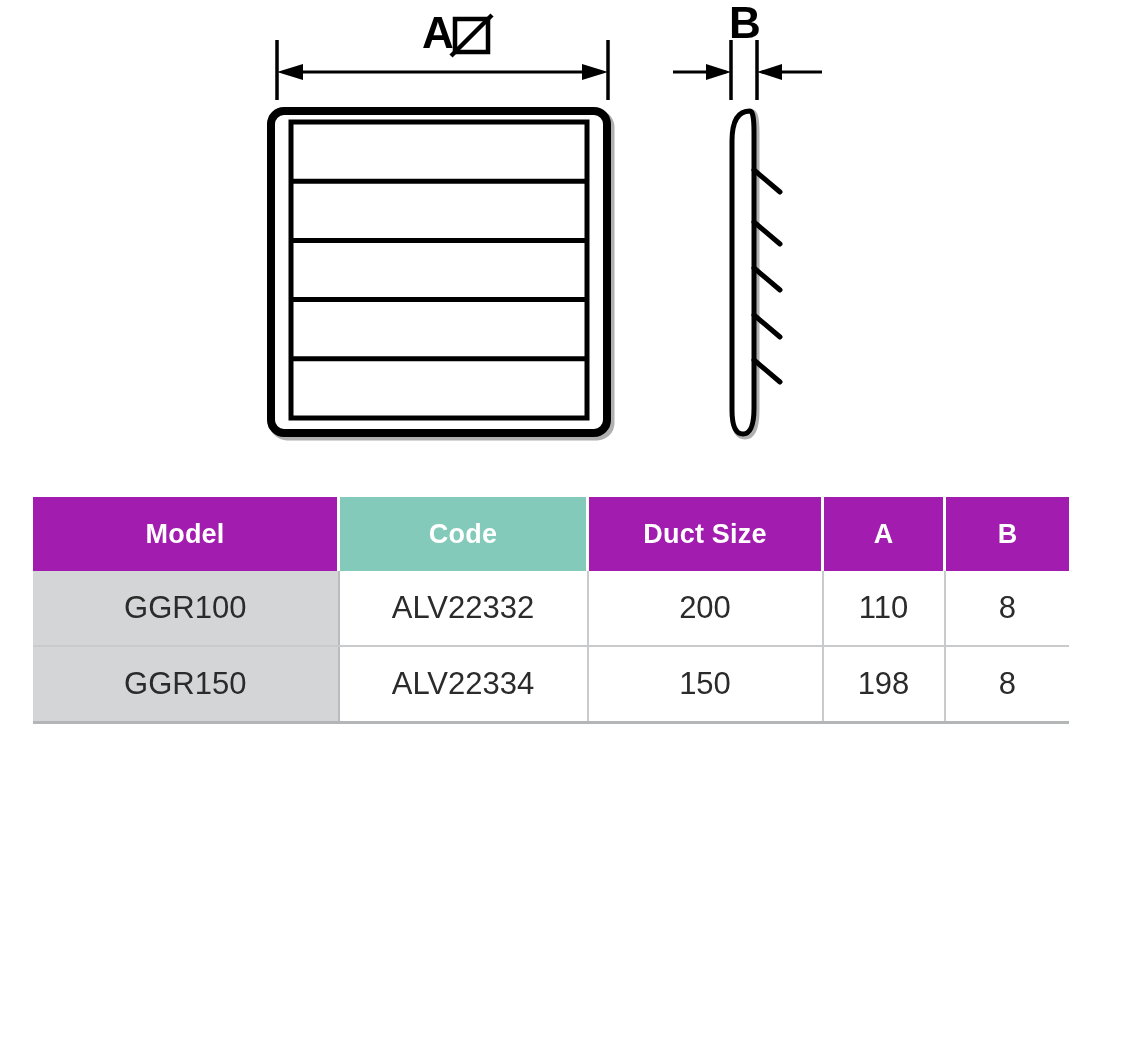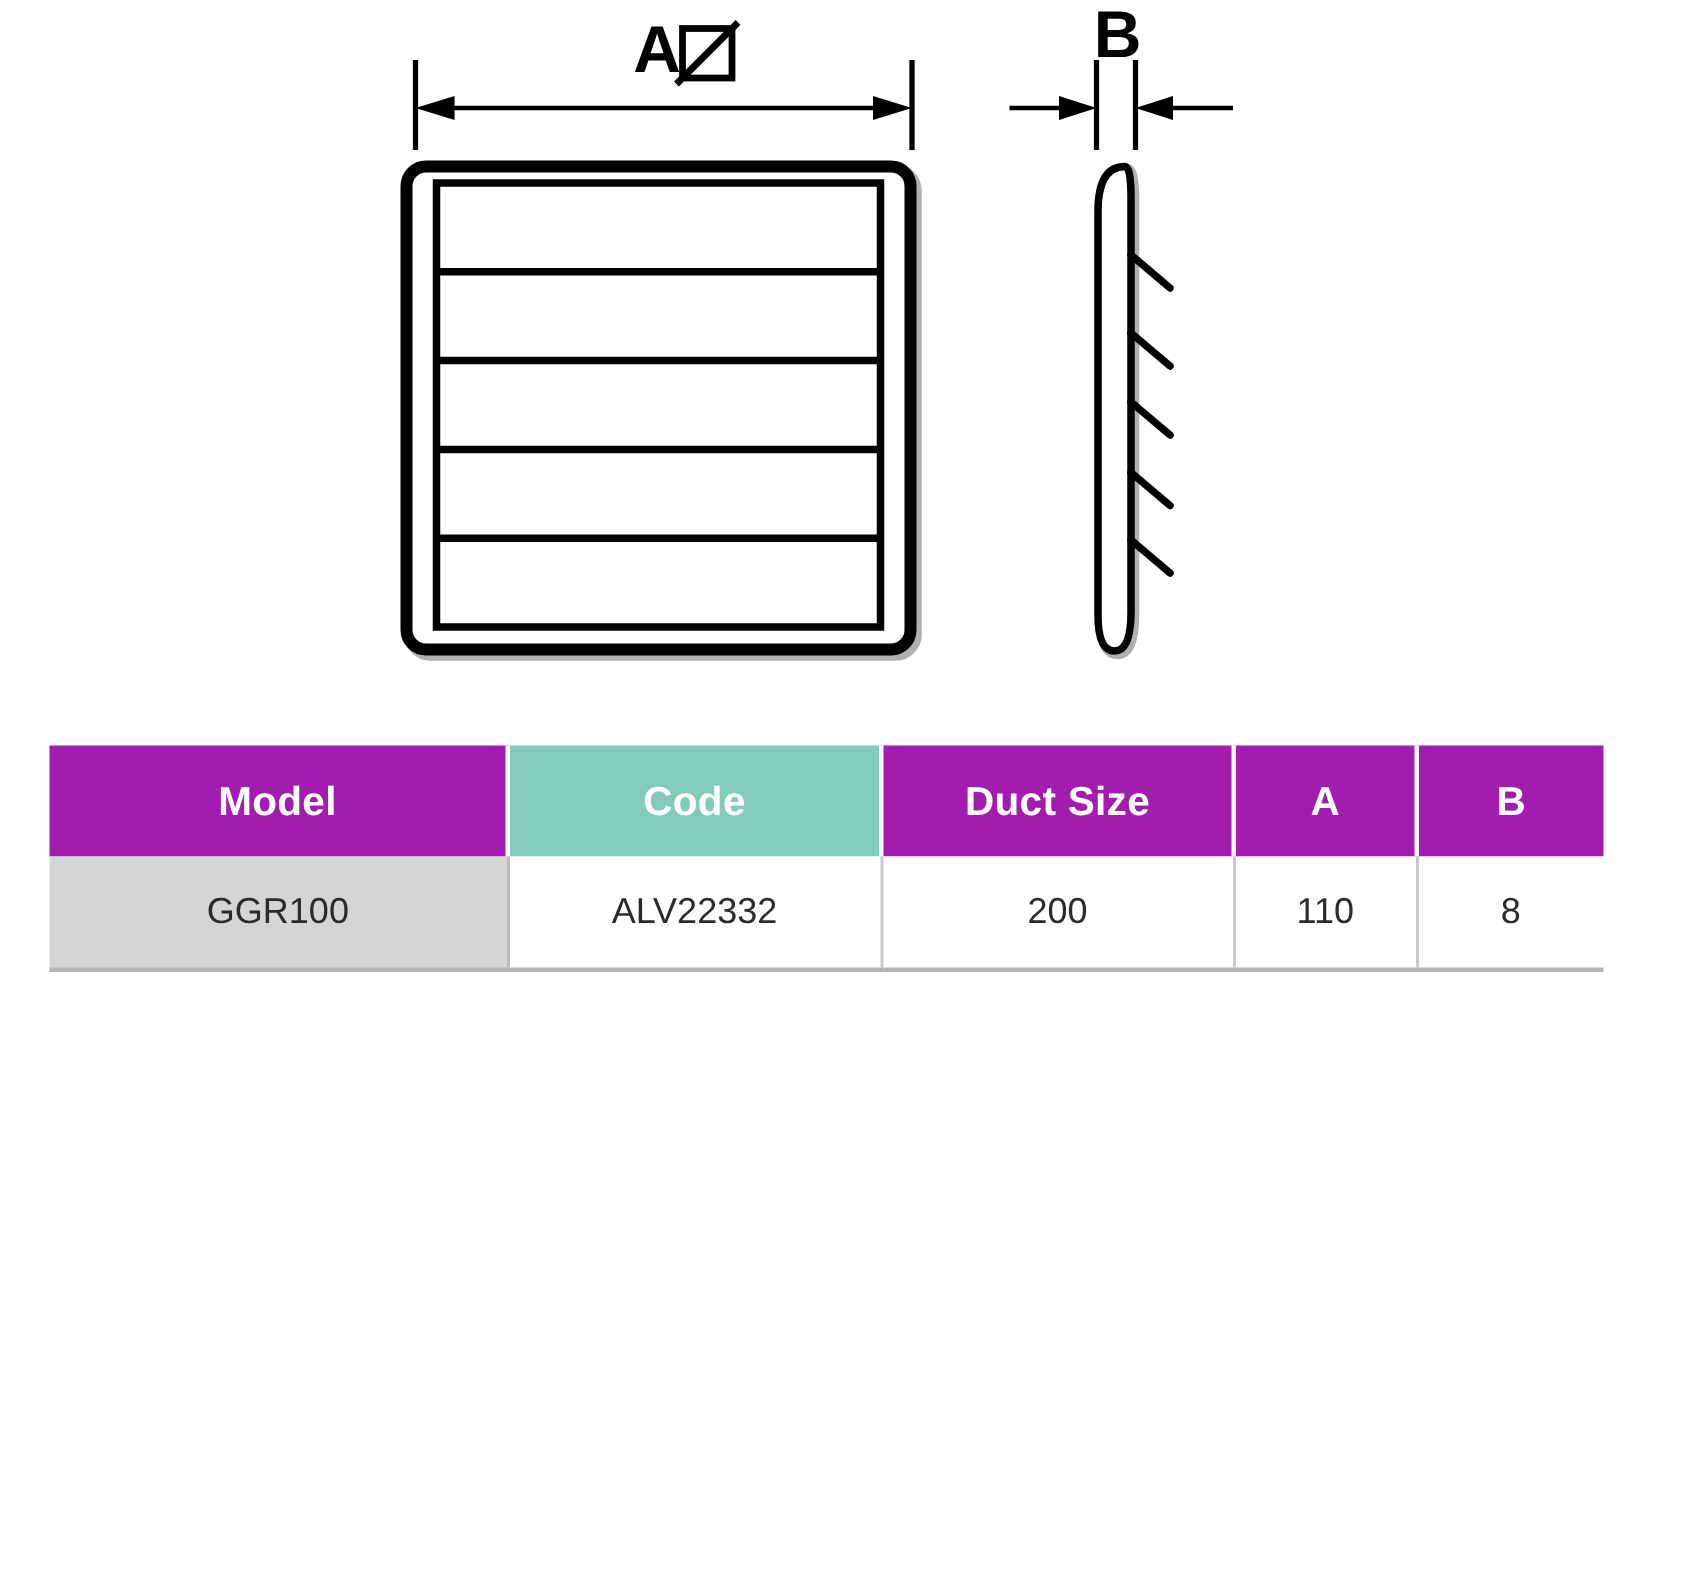--- a/index.html
+++ b/index.html
@@ -60,21 +60,21 @@
     border-right: 3px solid #ffffff;
   }
   .hdr.last { border-right: none; }
   .hdr-code {
     background: #84CABA;
   }
 
   
   .cell {
     height: 74px;
-    font-size: 24px;
+    font-size: 31px;
     color: #2b2b2b;
     text-align: center;
     vertical-align: middle;
     background: #ffffff;
     border-bottom: 2px solid #c9cacb;
     border-right: 2px solid #c9cacb;
     font-weight: normal;
   }
   .cell.model {
     background: #D3D5D6;
@@ -177,15 +177,22 @@
     </thead>
     <tbody id="spec-table-body">
 
     <tr>
           <td class="cell model">GGR100</td>
           <td class="cell">ALV22332</td>
           <td class="cell">200</td>
           <td class="cell">110</td>
           <td class="cell last-col">8</td>
         </tr>
+        <tr>
+          <td class="cell model">GGR150</td>
+          <td class="cell">ALV22334</td>
+          <td class="cell">150</td>
+          <td class="cell">198</td>
+          <td class="cell last-col">8</td>
+        </tr>
       </tbody>
   </table>
 </div>
 
 </body></html>

